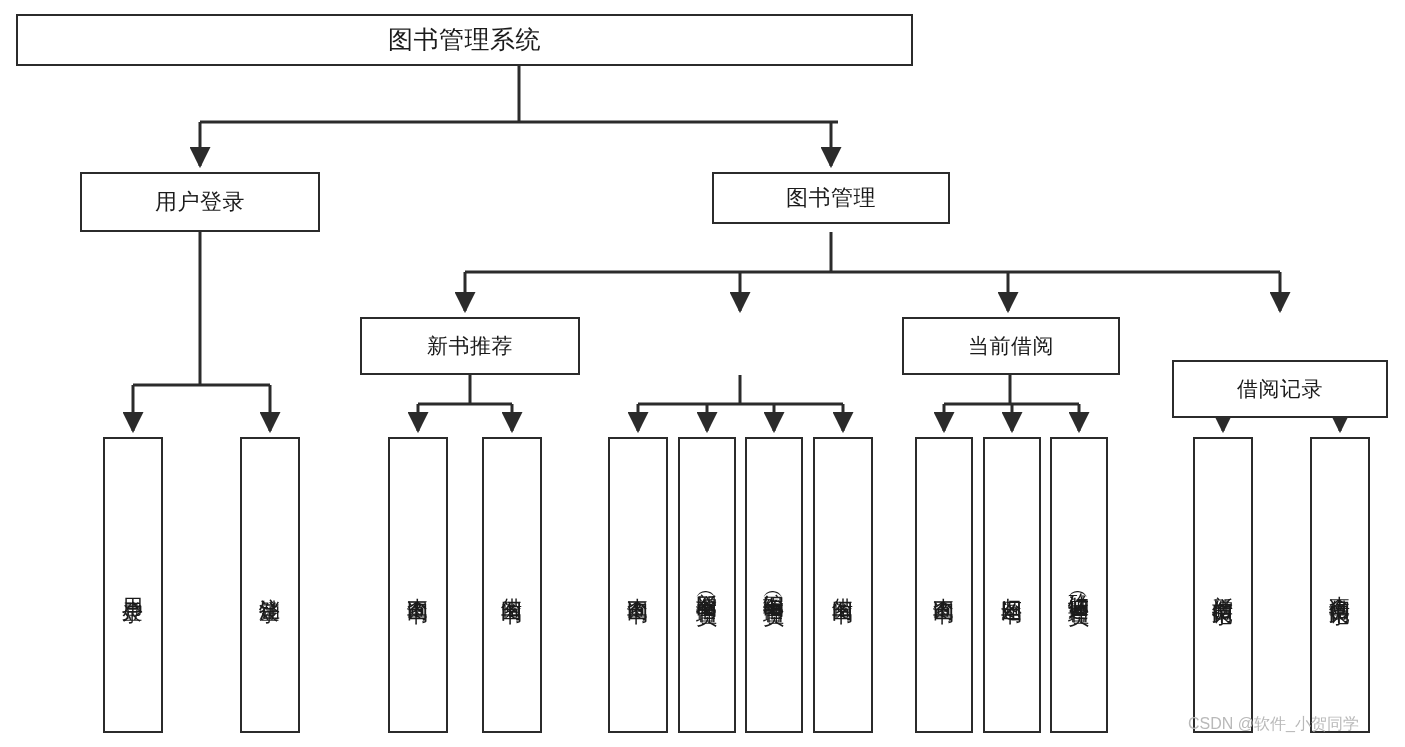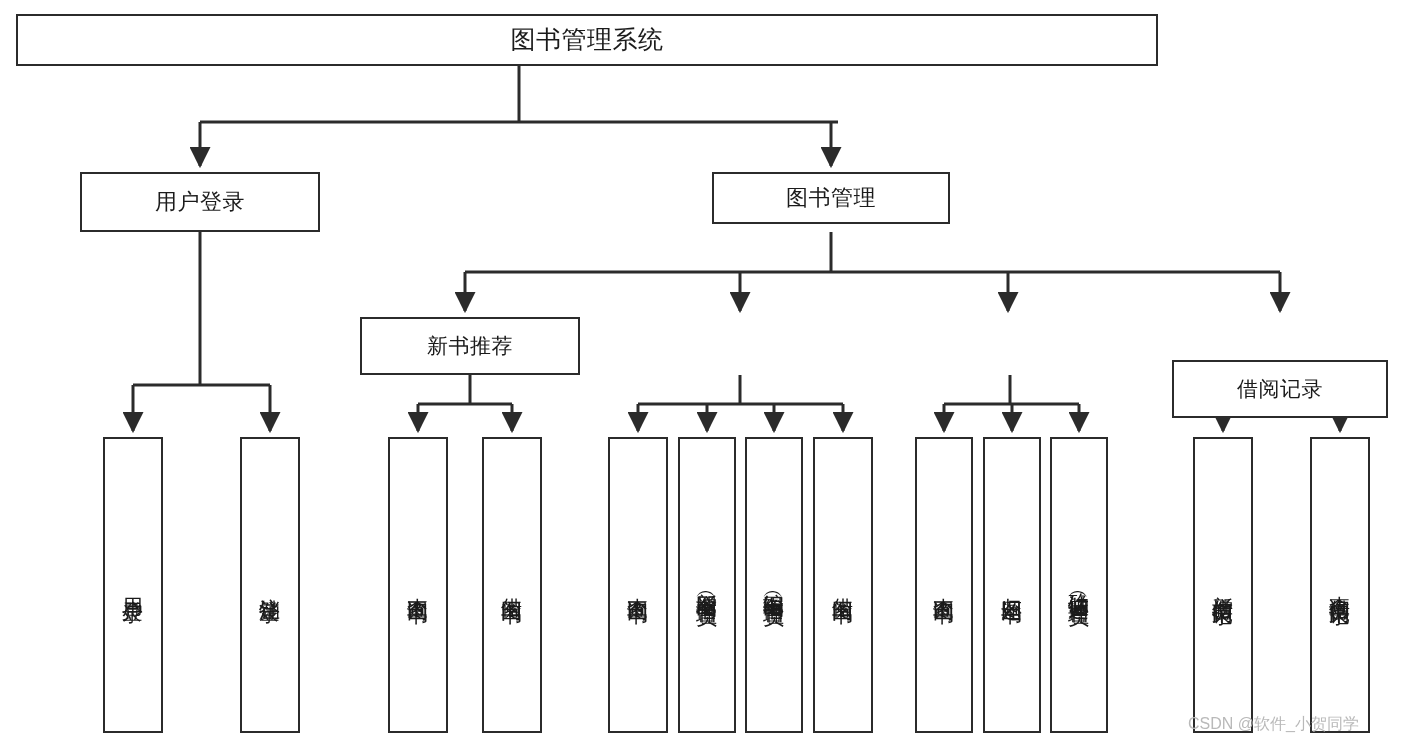--- a/index.html
+++ b/index.html
@@ -109,33 +109,36 @@
       <path d="M 1012 404 L 1012 431" marker-end="url(#arrow)"></path>
       <path d="M 1079 404 L 1079 431" marker-end="url(#arrow)"></path>
 
       <path d="M 1280 375 L 1280 404"></path>
       <path d="M 1223 404 L 1340 404"></path>
       <path d="M 1223 404 L 1223 431" marker-end="url(#arrow)"></path>
       <path d="M 1340 404 L 1340 431" marker-end="url(#arrow)"></path>
     </g>
   </svg>
 
-  <div class="node horiz" style="left:16px; top:14px; width:1142px; height:52px;">
+  <div class="node horiz" style="left:16px; top:14px; width:897px; height:52px;">
     <span class="lbl t-title">图书管理系统</span>
   </div>
 
   <div class="node horiz" style="left:80px; top:172px; width:240px; height:60px;">
     <span class="lbl t-lvl1">用户登录</span>
   </div>
   <div class="node horiz" style="left:712px; top:172px; width:238px; height:52px;">
     <span class="lbl t-lvl1">图书管理</span>
   </div>
 
   <div class="node horiz" style="left:360px; top:317px; width:220px; height:58px;">
     <span class="lbl t-lvl2">新书推荐</span>
+  </div>
+  <div class="node horiz" style="left:902px; top:317px; width:218px; height:58px;">
+    <span class="lbl t-lvl2">当前借阅</span>
   </div>
   <div class="node horiz" style="left:1172px; top:317px; width:216px; height:58px;margin-top:43px;">
     <span class="lbl t-lvl2">借阅记录</span>
   </div>
 
   <div class="node vert" style="left:103px; top:437px; width:60px; height:296px;">
     <span class="lbl t-leaf">用户登录</span>
   </div>
   <div class="node vert" style="left:240px; top:437px; width:60px; height:296px;">
     <span class="lbl t-leaf">注销登录</span>

